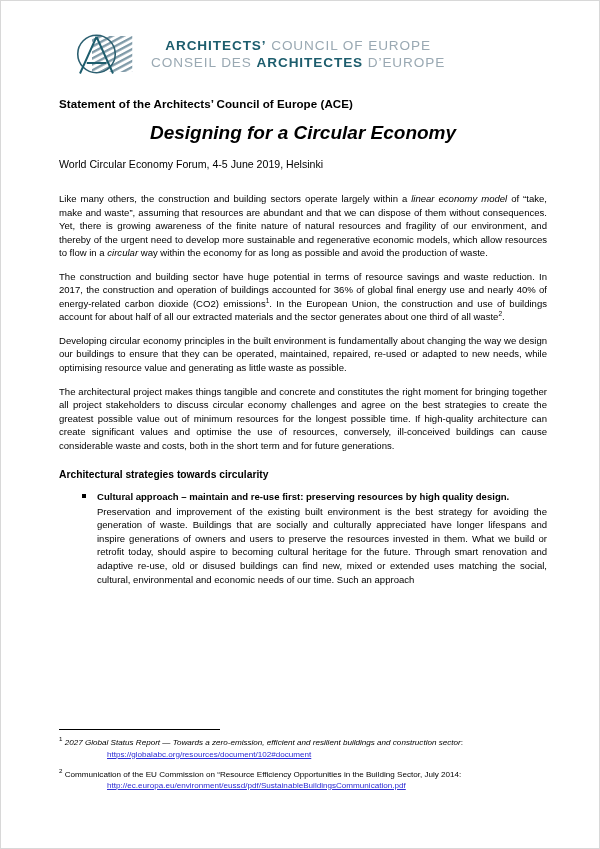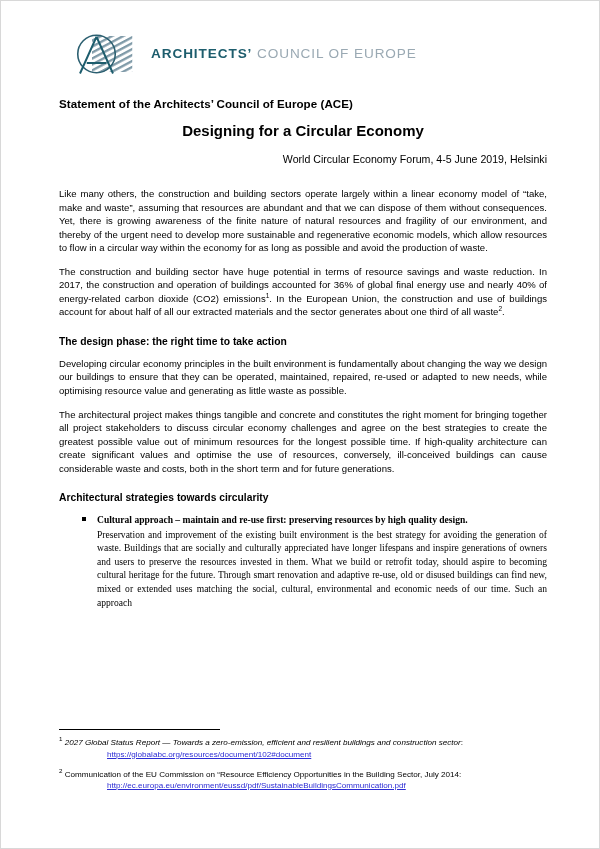--- a/index.html
+++ b/index.html
@@ -60,63 +60,63 @@
   
   .doc-title-1 {
     text-align: left;
     font-size: 11.6px;
     font-weight: bold;
     margin: 6px 0 0 0;
     letter-spacing: 0.05px;
   }
   .doc-title-2 {
     text-align: center;
-    font-size: 15px;
-    font-weight: bold;
+    font-size: 19px;
+    font-weight: bold;
+    font-style: italic;
     margin: 12px 0 0 0;
   }
   .doc-subtitle {
-    text-align: right;
+    text-align: left;
     font-size: 10.6px;
     margin: 14px 0 0 0;
   }
 
   
   .body-block { margin-top: 22px; }
   p.para {
     font-size: 9.55px;
     line-height: 1.42;
     text-align: justify;
     margin: 0 0 10px 0;
   }
   p.para.tight { margin-bottom: 9px; }
   h2.section {
     font-size: 10.3px;
     font-weight: bold;
     margin: 17px 0 10px 0;
     text-align: left;
   }
-  .it { }
+  .it { font-style: italic; }
   sup.fnref {
     font-size: 6.6px;
     vertical-align: super;
     line-height: 0;
   }
 
   
   ul.bullets {
     list-style: none;
     margin: 0;
     padding: 0;
   }
   ul.bullets li {
     position: relative;
     padding-left: 38px;
     margin-bottom: 8px;
-    font-family: Liberation Serif, serif;
   }
   ul.bullets li .sq {
     position: absolute;
     left: 23px;
     top: 4px;
     width: 4px;
     height: 4px;
     background: #000;
   }
   .bullet-head {
@@ -189,35 +189,37 @@
           </g>
           <circle cx="42" cy="32" r="25" fill="none" stroke="#2b5f70" stroke-width="2.1"></circle>
           <path d="M42 9 L20 58 M42 9 L64 58" fill="none" stroke="#1d5d6d" stroke-width="2.6"></path>
           <path d="M29 44 L55 44" fill="none" stroke="#1d5d6d" stroke-width="2.6"></path>
         </svg>
       </div>
       <div class="logo-words">
         <div class="logo-line">
           <span class="lw-dark">ARCHITECTS’</span><span> </span><span class="lw-light">COUNCIL OF EUROPE</span>
         </div>
+        <div class="logo-line">
+          <span class="lw-light">CONSEIL DES</span><span> </span><span class="lw-dark">ARCHITECTES</span><span> </span><span class="lw-light">D’EUROPE</span>
+        </div>
       </div>
     </div>
 
     <div class="doc-title-1">Statement of the Architects’ Council of Europe (ACE)</div>
     <div class="doc-title-2">Designing for a Circular Economy</div>
     <div class="doc-subtitle">World Circular Economy Forum, 4-5 June 2019, Helsinki</div>
 
     <div class="body-block">
 
       <p class="para"><span>Like many others, the construction and building sectors operate largely within a </span><span class="it">linear economy model</span><span> of “take, make and waste”, assuming that resources are abundant and that we can dispose of them without consequences. Yet, there is growing awareness of the finite nature of natural resources and fragility of our environment, and thereby of the urgent need to develop more sustainable and regenerative economic models, which allow resources to flow in a </span><span class="it">circular</span><span> way within the economy for as long as possible and avoid the production of waste.</span></p>
 
       <p class="para"><span>The construction and building sector have huge potential in terms of resource savings and waste reduction. In 2017, the construction and operation of buildings accounted for 36% of global final energy use and nearly 40% of energy-related carbon dioxide (CO2) emissions</span><sup class="fnref">1</sup><span>. In the European Union, the construction and use of buildings account for about half of all our extracted materials and the sector generates about one third of all waste</span><sup class="fnref">2</sup><span>.</span></p>
 
 
-      <h2 class="section">The design phase: the right time to take action</h2>
 
       <p class="para">Developing circular economy principles in the built environment is fundamentally about changing the way we design our buildings to ensure that they can be operated, maintained, repaired, re-used or adapted to new needs, while optimising resource value and generating as little waste as possible.</p>
 
       <p class="para">The architectural project makes things tangible and concrete and constitutes the right moment for bringing together all project stakeholders to discuss circular economy challenges and agree on the best strategies to create the greatest possible value out of minimum resources for the longest possible time. If high-quality architecture can create significant values and optimise the use of resources, conversely, ill-conceived buildings can cause considerable waste and costs, both in the short term and for future generations.</p>
 
       <h2 class="section">Architectural strategies towards circularity</h2>
 
 
       <ul class="bullets">
         <li>

